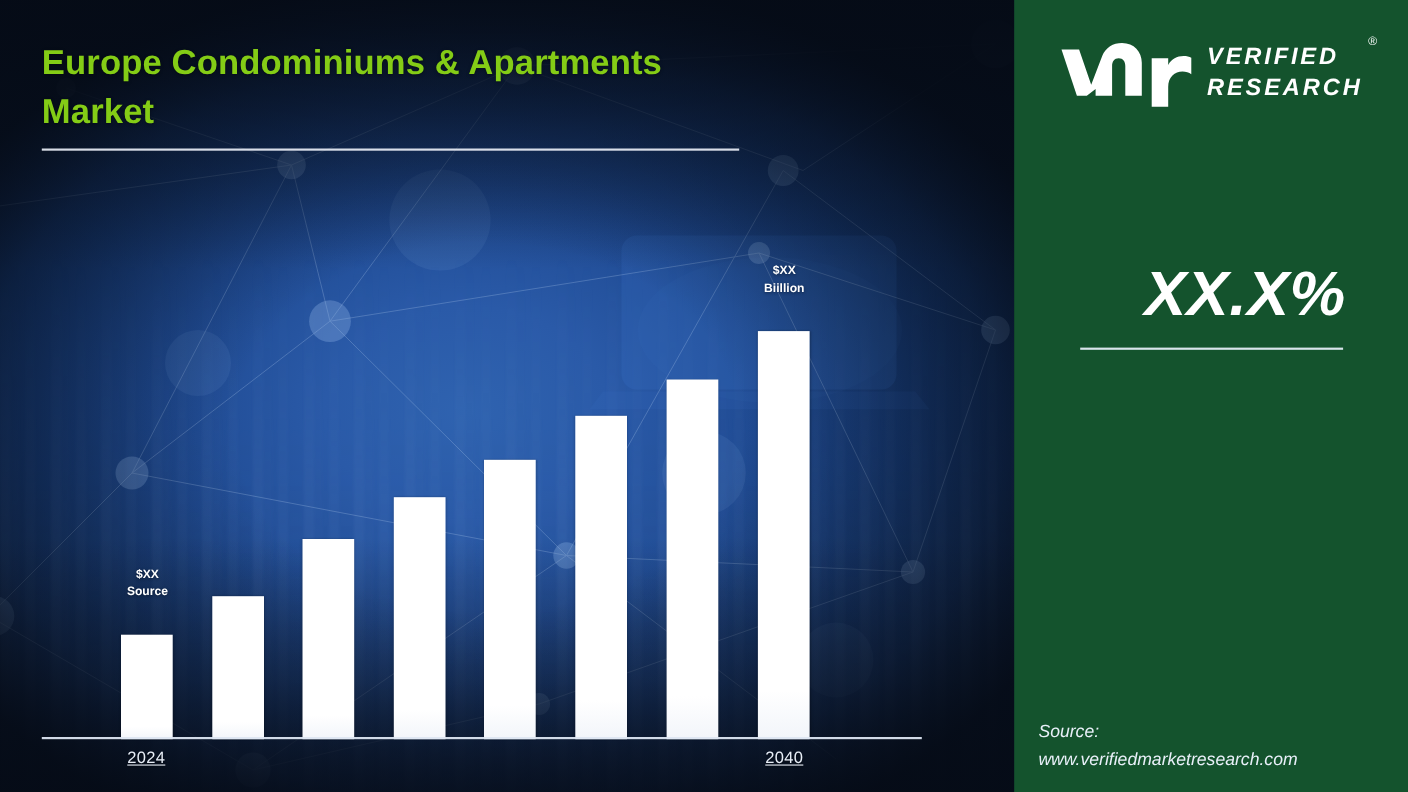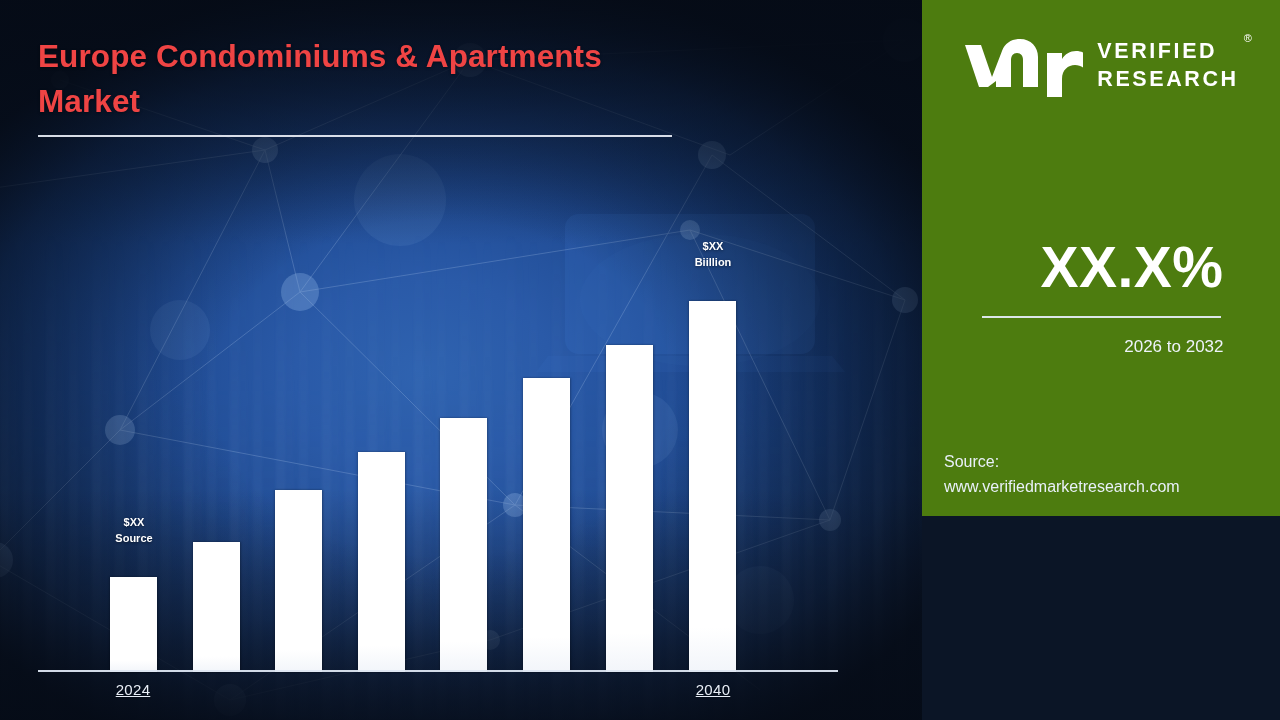--- a/index.html
+++ b/index.html
@@ -63,21 +63,21 @@
     -webkit-mask-image:linear-gradient(to top, rgba(0,0,0,1) 0%, rgba(0,0,0,.85) 30%, rgba(0,0,0,0) 68%);
             mask-image:linear-gradient(to top, rgba(0,0,0,1) 0%, rgba(0,0,0,.85) 30%, rgba(0,0,0,0) 68%);
     filter:blur(1.1px);
   }
   .bg-network { opacity:.85; }
   .bg-device  { opacity:.55; }
 
   
   #title-block { position:absolute; left:38px; top:34px; width:650px; }
   #page-title {
-    color:#ef4444;
+    color:#84cc16;
     font-size:31.5px;
     font-weight:bold;
     line-height:1.42;
     letter-spacing:.1px;
     text-shadow:0 1px 3px rgba(0,0,0,.4);
   }
   #title-rule {
     margin-top:12px;
     width:634px; height:2px;
     background:#e9eef6;
@@ -122,25 +122,26 @@
     color:#e8eef7;
     font-size:15px;
     letter-spacing:.3px;
     text-shadow:0 1px 2px rgba(0,0,0,.4);
     text-decoration:underline;
   }
 
   
   #right-panel {
     position:relative;
-    width:358px; height:516px;
-    background:#4d7c0f;
+    width:358px; height:720px;
+    background:#14532d;
     display:flex;
     flex-direction:column;
     align-items:center;
+    font-style:italic;
   }
 
   #logo-block {
     margin-top:33px;
     display:flex;
     align-items:center;
     gap:12px;
   }
   #logo-mark { width:122px; height:66px; flex:none; }
 
@@ -300,21 +301,20 @@
         <div>VERIFIED</div>
         <div>RESEARCH</div>
         <span id="trademark-symbol">®</span>
       </div>
     </div>
 
     <div id="cagr-block">
       <div id="cagr-value">XX.X%</div>
       <div id="cagr-rule"></div>
       <div id="cagr-caption">
-        <div>2026 to 2032</div>
       </div>
     </div>
 
     <div id="source-block">
       <div>Source:</div>
       <div>www.verifiedmarketresearch.com</div>
     </div>
   </div>
 </div>
 

